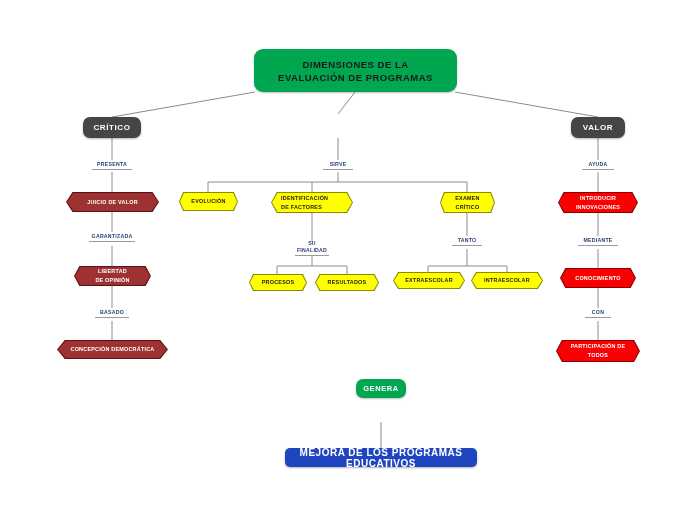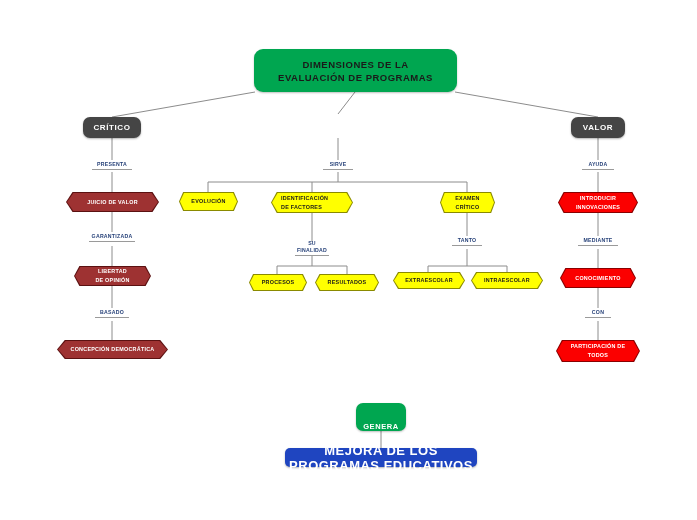--- a/index.html
+++ b/index.html
@@ -30,21 +30,21 @@
   }
   
   .n-genera{
     background:#00a650;border-radius:7px;
     color:#ffffff;font-weight:bold;font-size:7.5px;letter-spacing:.6px;
     box-shadow:0 1px 2px rgba(0,0,0,.25);
   }
   
   .n-blue{
     background:#1f45c0;border-radius:5px;
-    color:#ffffff;font-weight:bold;font-size:13px;letter-spacing:.5px;
+    color:#ffffff;font-weight:bold;font-size:10px;letter-spacing:.5px;
     box-shadow:0 1px 2px rgba(0,0,0,.3);
   }
 
   
   .hex{
     clip-path:polygon(7% 0%, 93% 0%, 100% 50%, 93% 100%, 7% 100%, 0% 50%);
     font-weight:bold;line-height:9px;
   }
   .hex-dark{background:#9e3232;color:#ffffff;font-size:5.4px;letter-spacing:.25px;}
   .hex-yellow{background:#ffff00;color:#1a1a1a;font-size:5.4px;letter-spacing:.25px;}
@@ -264,21 +264,21 @@
   </div>
 
   <div class="hexwrap" style="left:556px;top:340px;width:84px;height:22px;">
     <div class="hexborder bd-red"></div>
     <div class="hexinner hex hex-red" style="flex-direction:column;">
       <span>PARTICIPACIÓN DE</span>
       <span>TODOS</span>
     </div>
   </div>
 
-  <div class="node n-genera" style="left:356px;top:403px;width:50px;height:28px;align-items:flex-end;">
+  <div class="node n-genera" style="left:356px;top:379px;width:50px;height:19px;">
     <span>GENERA</span>
   </div>
 
   <div class="node n-blue" style="left:285px;top:448px;width:192px;height:19px;">
     <span>MEJORA DE LOS PROGRAMAS EDUCATIVOS</span>
   </div>
 
 </div>
 
 </body></html>

